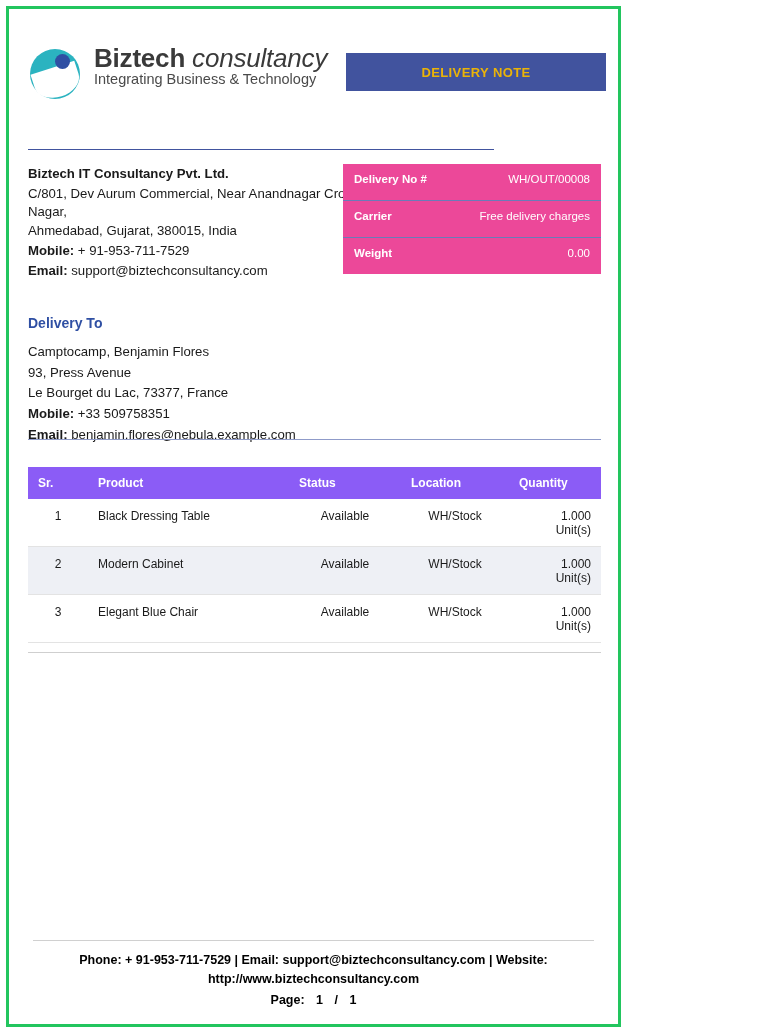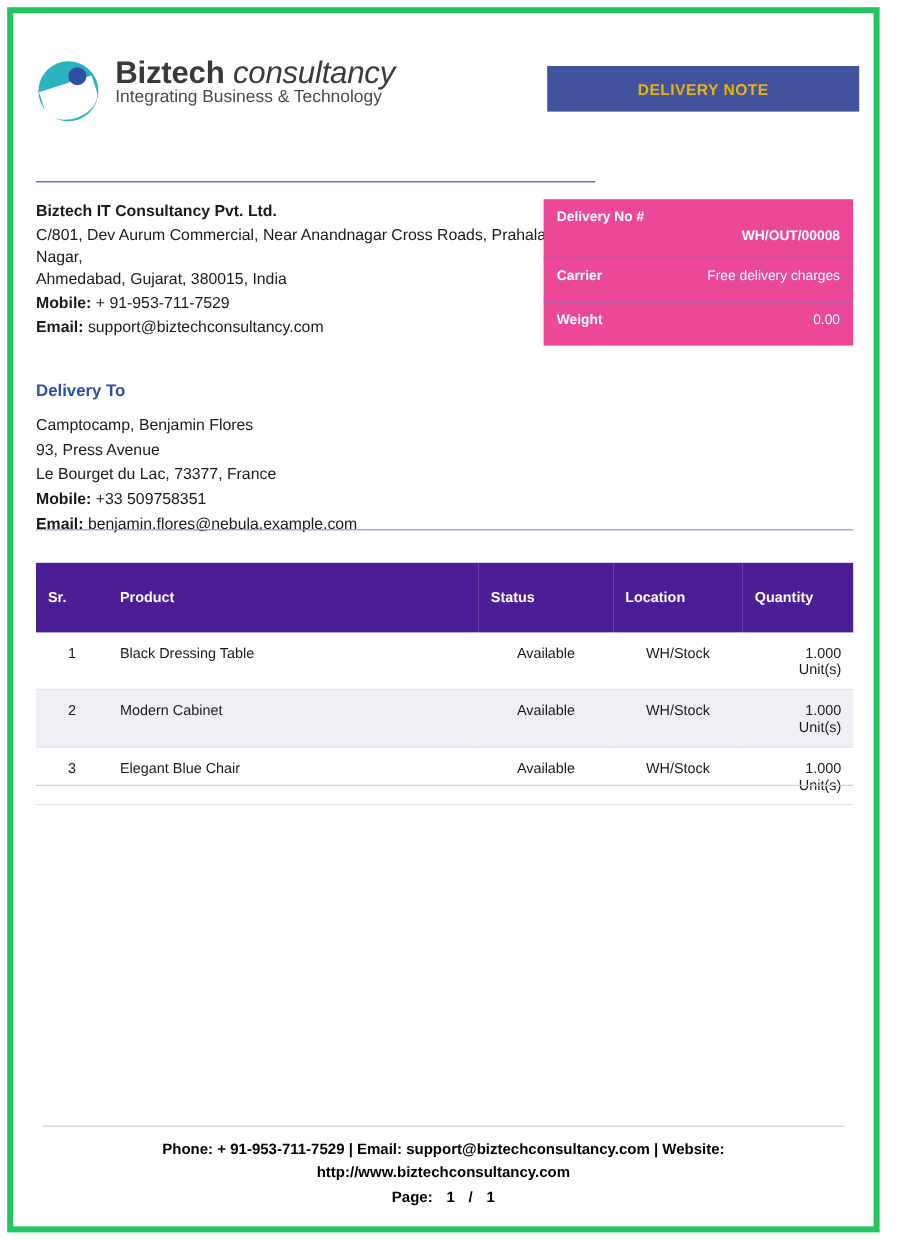--- a/index.html
+++ b/index.html
@@ -12,23 +12,23 @@
     height: 1034px;
     font-family: "Liberation Sans", sans-serif;
     color: #1a1a1a;
     position: relative;
     overflow: hidden;
   }
   .page {
     position: absolute;
     left: 6px;
     top: 6px;
-    width: 727px;
+    width: 615px;
     height: 1021px;
-    border: 5px solid #22c55e;
+    border: 3px solid #22c55e;
     box-sizing: border-box;
     background: #fff;
   }
   .inner {
     position: absolute;
     left: 12px;
     top: 10px;
     right: 12px;
     bottom: 0;
   }
@@ -178,40 +178,40 @@
     font-weight: bold;
     width: 86px;
     flex: 0 0 auto;
     line-height: 1.35;
   }
   .info-value {
     text-align: right;
     flex: 1 1 auto;
     line-height: 1.35;
   }
-  .info-value.bold { font-weight: bold; margin-top: 16px; }
+  .info-value.bold { font-weight: normal; }
 
   
   .table-wrap {
     position: absolute;
     left: 7px;
     top: 448px;
     right: 5px;
   }
   table.items {
     width: 100%;
     border-collapse: collapse;
     font-size: 12px;
   }
   table.items thead th {
-    background: #4c1d95;
+    background: #8b5cf6;
     color: #fff;
     font-size: 12px;
     font-weight: bold;
-    padding: 22px 10px;
+    padding: 9px 10px;
     text-align: left;
   }
   table.items tbody td {
     padding: 10px 10px 9px 10px;
     border-bottom: 1px solid #e3e3e3;
     vertical-align: top;
     color: #1a1a1a;
   }
   table.items tbody tr.alt td { background: #eef0f5; }
   td.sr { text-align: center; width: 40px; }

